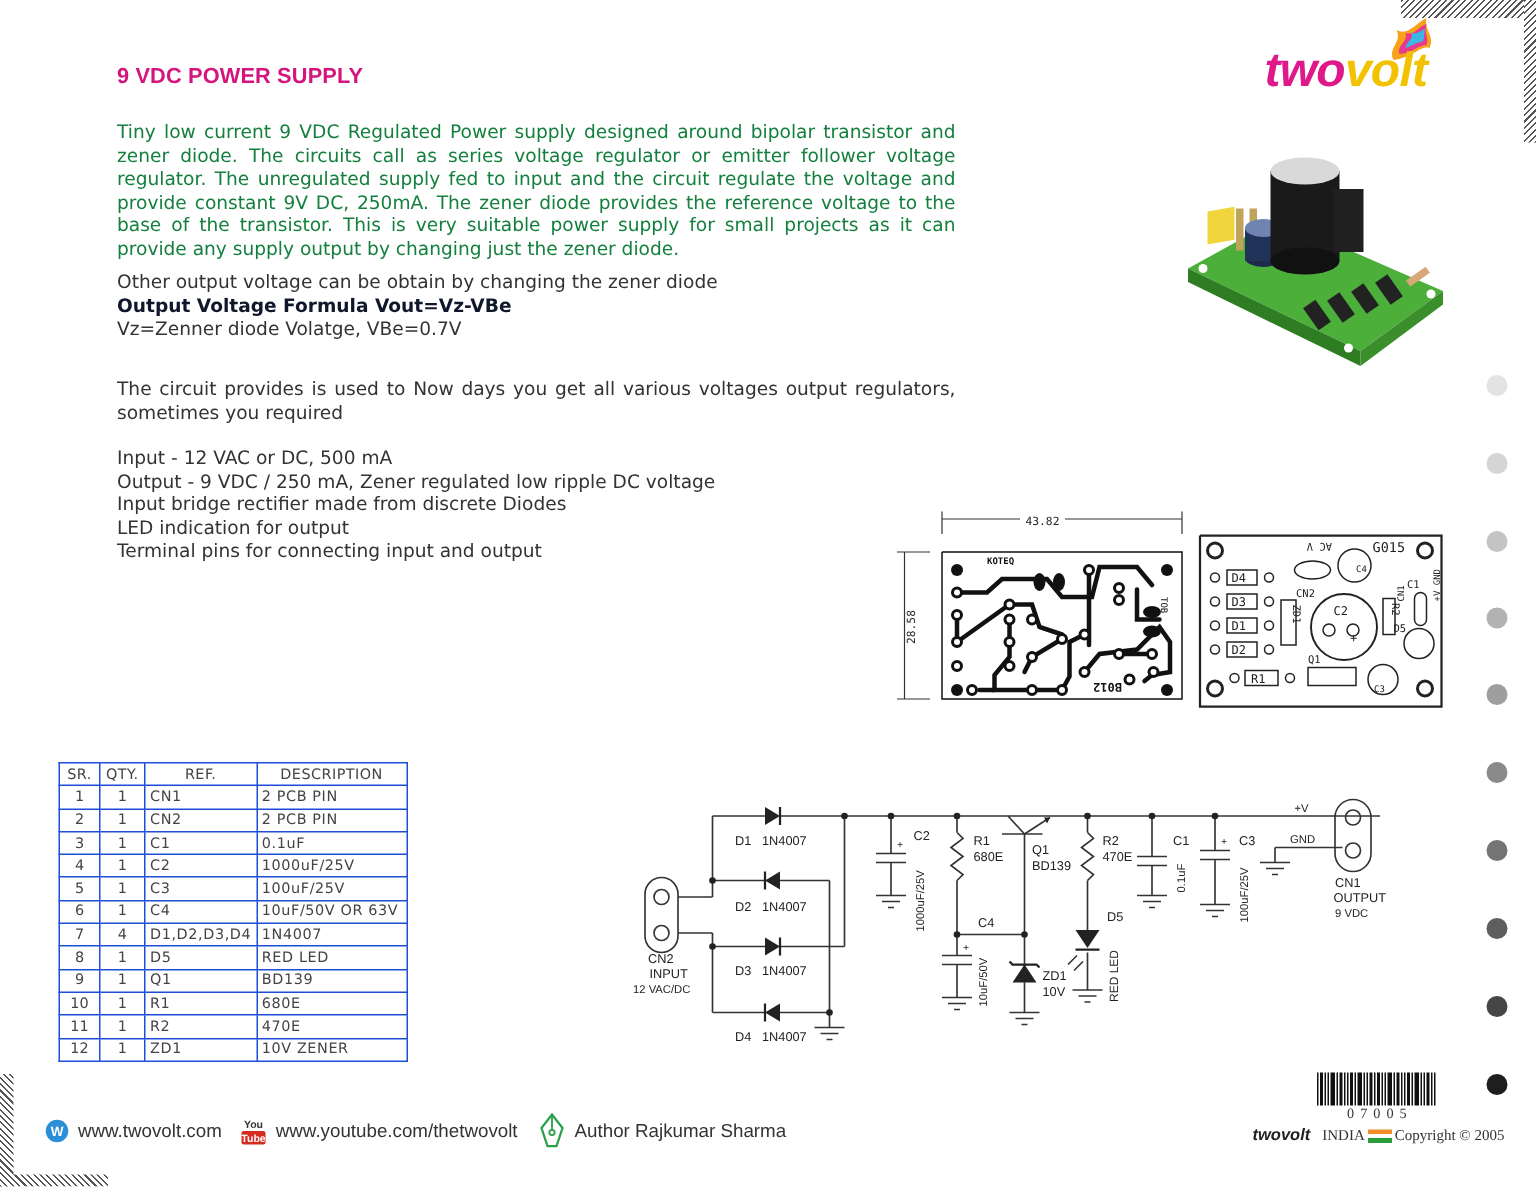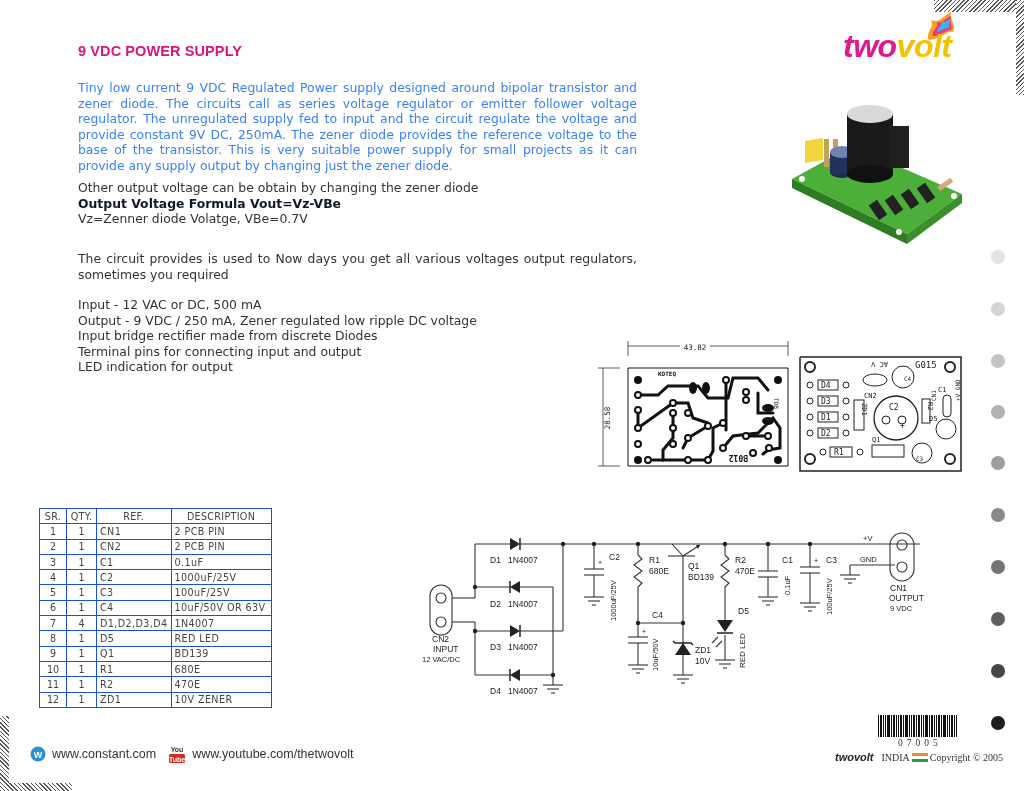--- a/index.html
+++ b/index.html
@@ -23,21 +23,21 @@
     background: repeating-linear-gradient(45deg, #555 0 1px, #fff 1px 3px);
   }
 
   .title {
     position: absolute; left: 78px; top: 43px;
     font-family: "Liberation Sans", sans-serif; font-weight: bold;
     font-size: 14.5px; color: #d4157e; letter-spacing: 0.1px;
   }
   .intro {
     position: absolute; left: 78px; top: 80px; width: 559px;
-    font-size: 12.4px; line-height: 15.6px; text-align: justify; color: #3b82f6;
+    font-size: 12.4px; line-height: 15.6px; text-align: justify; color: #15803d;
   }
   .para2 { position: absolute; left: 78px; top: 180px; width: 559px; font-size: 12.4px; line-height: 15.6px; }
   .para2 .bold { font-weight: bold; color: #0f172a; }
   .para3 {
     position: absolute; left: 78px; top: 251px; width: 559px;
     font-size: 12.4px; line-height: 15.6px; text-align: justify;
   }
   .features { position: absolute; left: 78px; top: 297px; width: 470px; font-size: 12.4px; line-height: 15.6px; }
   .features .head { font-weight: bold; color: #222; }
 
@@ -105,22 +105,22 @@
   <div class="bold">Output Voltage Formula Vout=Vz-VBe</div>
   <div>Vz=Zenner diode Volatge, VBe=0.7V</div>
 </div>
 
 <p class="para3">The circuit provides is used to Now days you get all various voltages output regulators, sometimes you required</p>
 
 <div class="features">
   <div>Input - 12 VAC or DC, 500 mA</div>
   <div>Output - 9 VDC / 250 mA, Zener regulated low ripple DC voltage</div>
   <div>Input bridge rectifier made from discrete Diodes</div>
+  <div>LED indication for output</div>
   <div>Terminal pins for connecting input and output</div>
-  <div>LED indication for output</div>
 </div>
 
 <svg class="photo" viewBox="0 0 190 190">
   <polygon points="15,95 130,150 185,110 75,62" fill="#4caf3a"></polygon>
   <polygon points="15,95 130,150 130,160 15,104" fill="#2f7d22"></polygon>
   <polygon points="130,150 185,110 185,119 130,160" fill="#3a8f2c"></polygon>
   <rect x="28" y="62" width="18" height="22" fill="#f2d53c" transform="skewY(-10)"></rect>
   <rect x="47" y="55" width="5" height="28" fill="#bfa35a"></rect>
   <rect x="56" y="55" width="5" height="28" fill="#bfa35a"></rect>
   <ellipse cx="65" cy="88" rx="12" ry="6" fill="#1d2a4a"></ellipse>
@@ -537,30 +537,38 @@
   <div class="dot" style="top:414px;background:#464646"></div>
   <div class="dot" style="top:466px;background:#1e1e1e"></div>
 </div>
 
 <div class="footer">
   <div class="item">
     <svg class="ico" width="16" height="16" viewBox="0 0 16 16">
       <circle cx="8" cy="8" r="7.5" fill="#2a8fd6"></circle>
       <text x="8" y="11.5" font-size="9" text-anchor="middle" fill="#fff" font-family="Liberation Sans, sans-serif" font-weight="bold">W</text>
     </svg>
-    <span>www.constant.com</span>
+    <span>www.twovolt.com</span>
   </div>
   <div class="item" style="margin-left:2px">
     <svg class="ico" width="18" height="20" viewBox="0 0 18 20">
       <text x="9" y="8" font-size="7" text-anchor="middle" fill="#333" font-family="Liberation Sans, sans-serif" font-weight="bold">You</text>
       <rect x="1" y="10" width="16" height="9" rx="1.5" fill="#d62c20"></rect>
       <text x="9" y="17.5" font-size="7" text-anchor="middle" fill="#fff" font-family="Liberation Sans, sans-serif" font-weight="bold">Tube</text>
     </svg>
     <span>www.youtube.com/thetwovolt</span>
   </div>
+  <div class="item" style="margin-left:4px">
+    <svg class="ico" width="18" height="24" viewBox="0 0 18 24">
+      <path d="M9 1 L16 10 L12 22 L6 22 L2 10 Z" fill="none" stroke="#2aa04a" stroke-width="1.5"></path>
+      <line x1="9" y1="1" x2="9" y2="12" stroke="#2aa04a" stroke-width="1.2"></line>
+      <circle cx="9" cy="13" r="1.8" fill="none" stroke="#2aa04a" stroke-width="1.2"></circle>
+    </svg>
+    <span>Author Rajkumar Sharma</span>
+  </div>
 </div>
 
 <div class="barcode">
   <span style="width:1px"></span>
     <span style="width:2px"></span>
     <span style="width:1px"></span>
     <span style="width:1px"></span>
     <span style="width:3px"></span>
     <span style="width:1px"></span>
     <span style="width:2px"></span>

